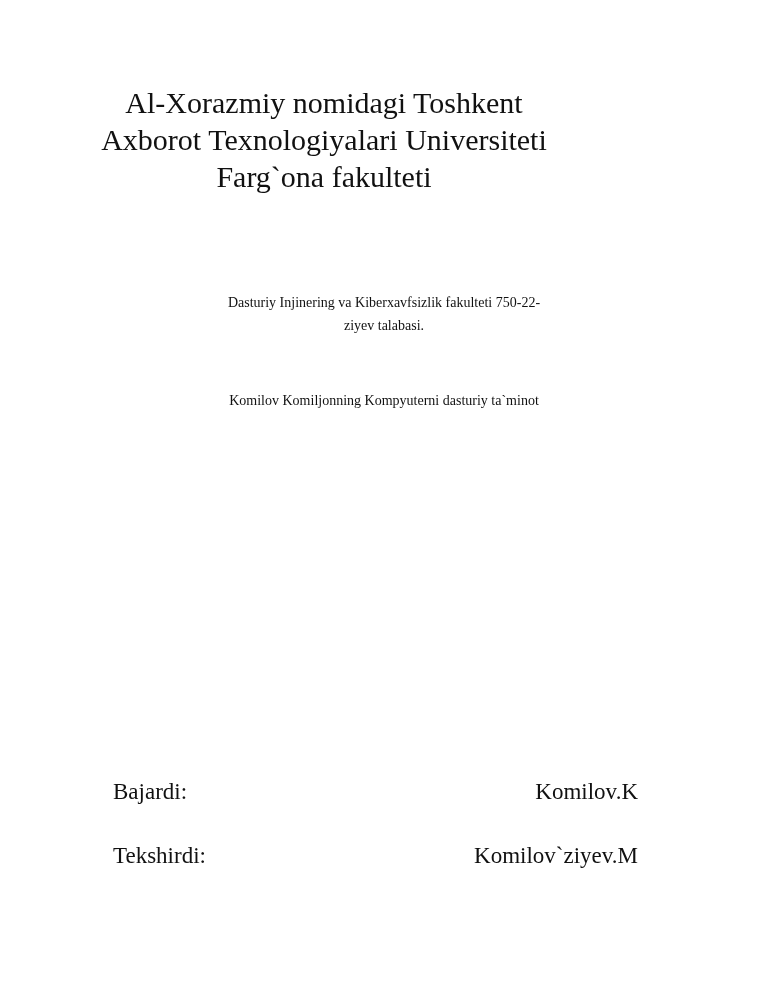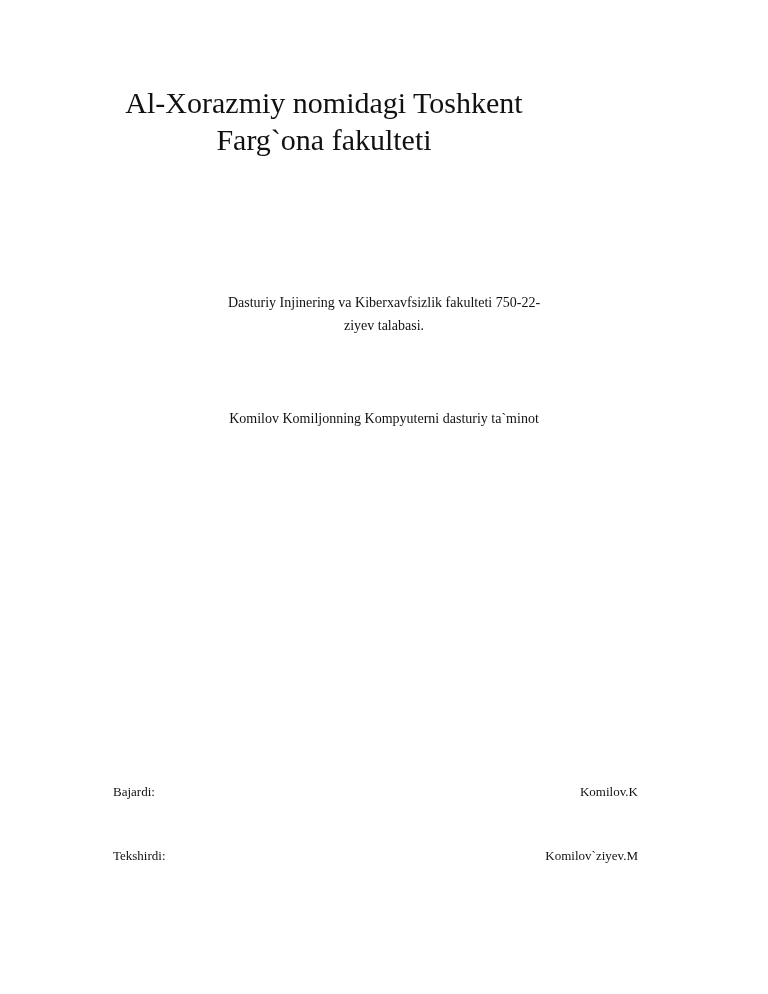--- a/index.html
+++ b/index.html
@@ -35,40 +35,41 @@
     .para {
       position: absolute;
       left: 100px;
       width: 568px;
       text-align: center;
       font-size: 14px;
       line-height: 23px;
     }
     .para .line { display: block; }
     .p1 { top: 291px; }
-    .p2 { top: 407px; }
+    .p2 { top: 389px; }
     .sig-row {
       position: absolute;
       left: 113px;
       width: 525px;
-      font-size: 13px;
+      font-size: 23px;
       line-height: 23px;
       display: flex;
       justify-content: space-between;
     }
     .row1 { top: 780px; }
     .row2 { top: 844px; }
   </style>
 </head>
 <body>
 
 <div class="page">
 
   <div class="title">
     <span class="line">Al-Xorazmiy nomidagi Toshkent</span>
+    <span class="line">Axborot Texnologiyalari Universiteti</span>
     <span class="line">Farg`ona fakulteti</span>
   </div>
 
   <div class="para p1">
     <span class="line">Dasturiy Injinering va Kiberxavfsizlik fakulteti 750-22-</span>
     <span class="line">ziyev talabasi.</span>
   </div>
 
   <div class="para p2">
     <span class="line">Komilov Komiljonning Kompyuterni dasturiy ta`minot</span>

